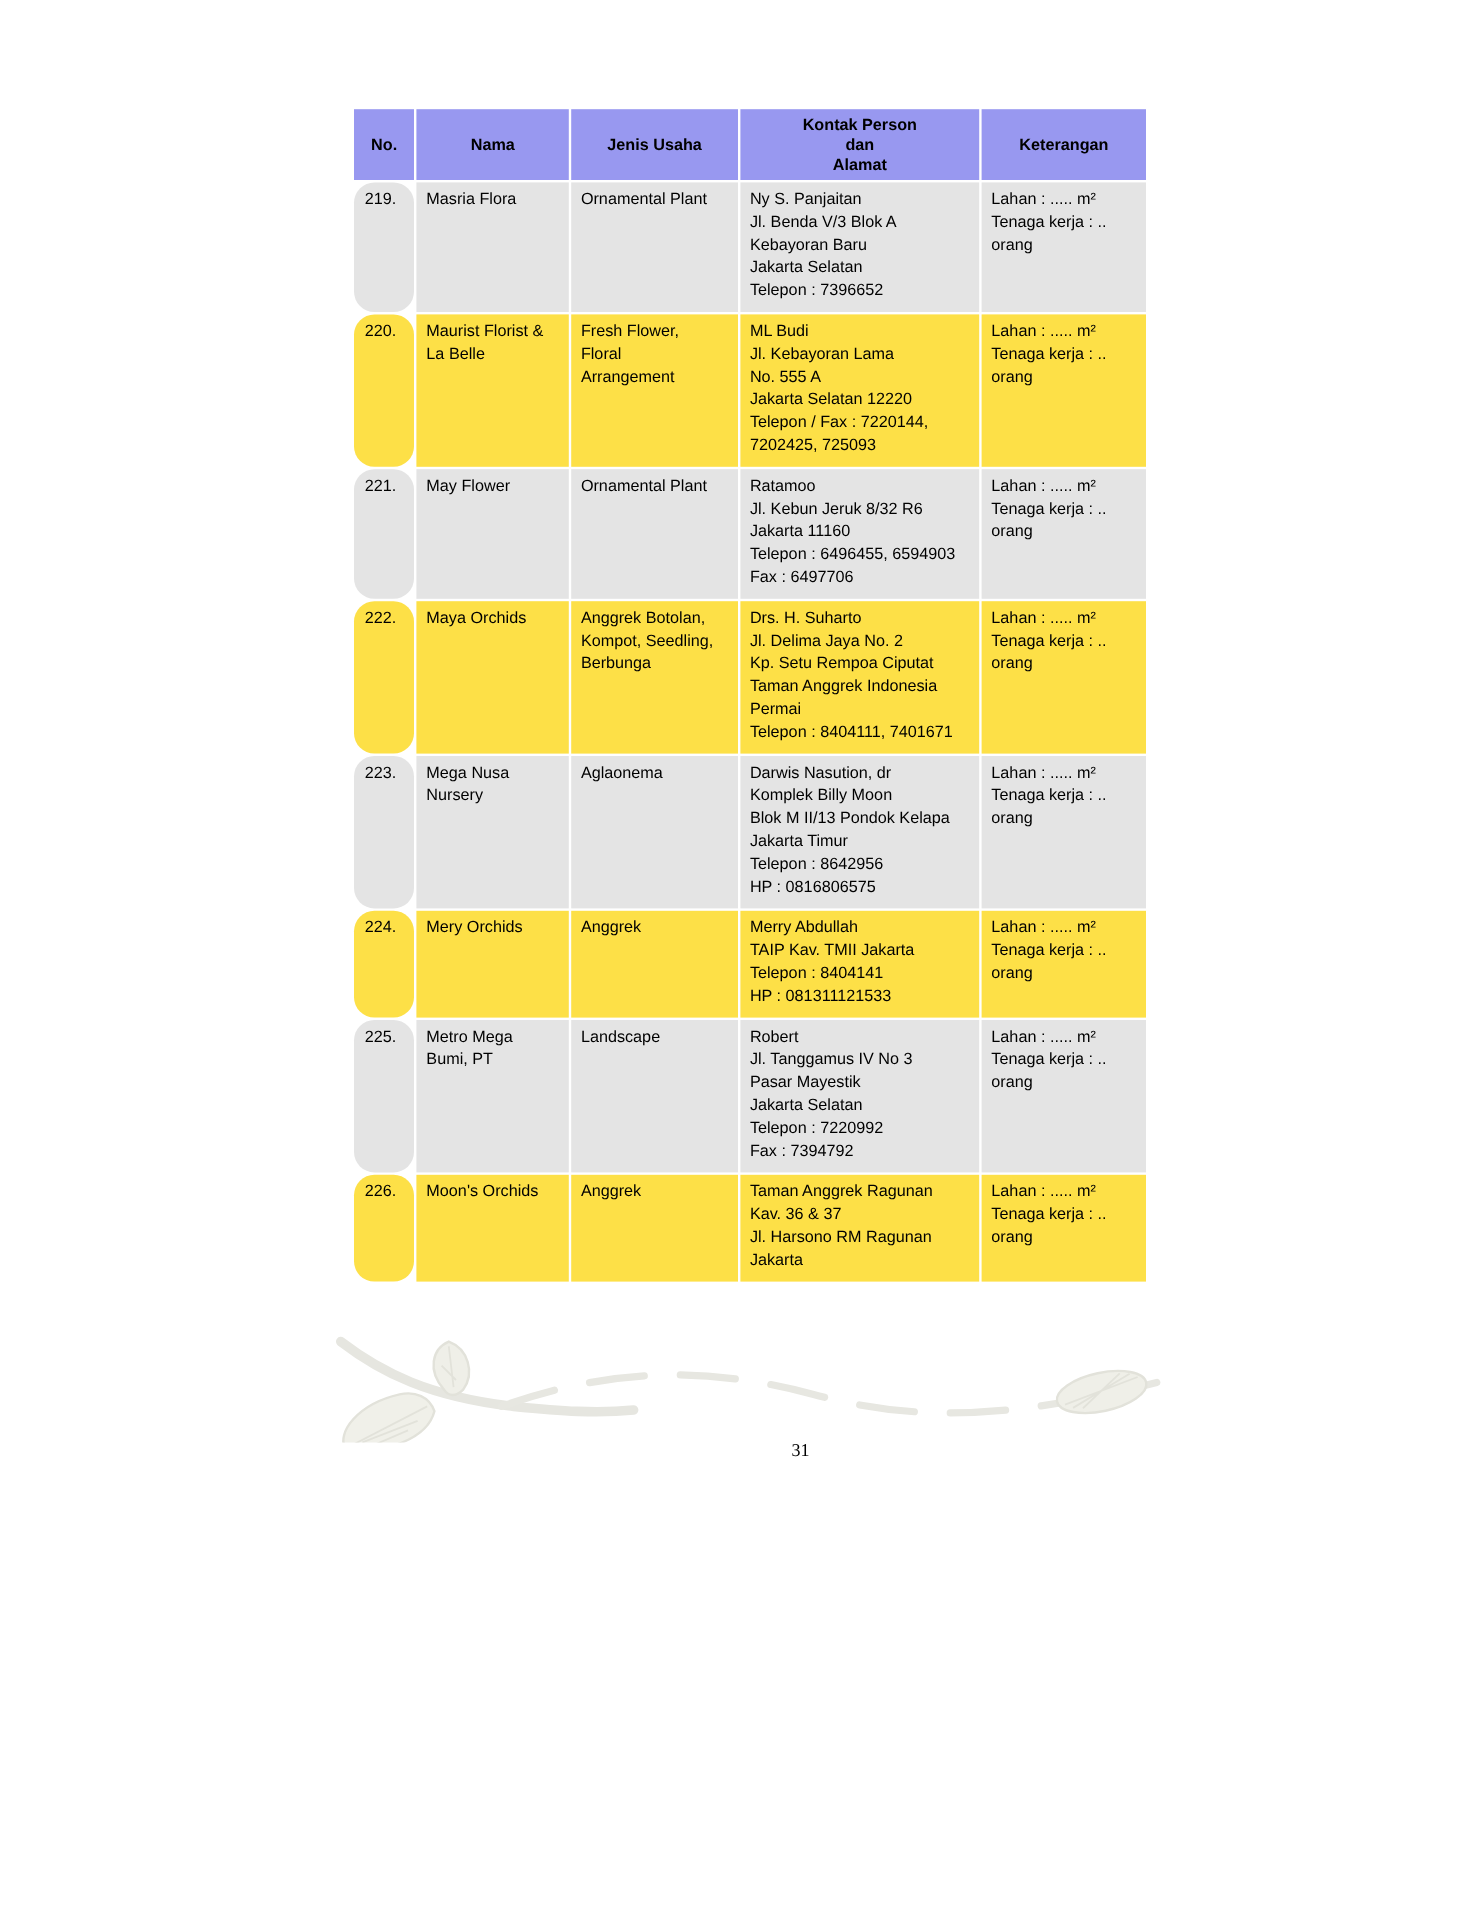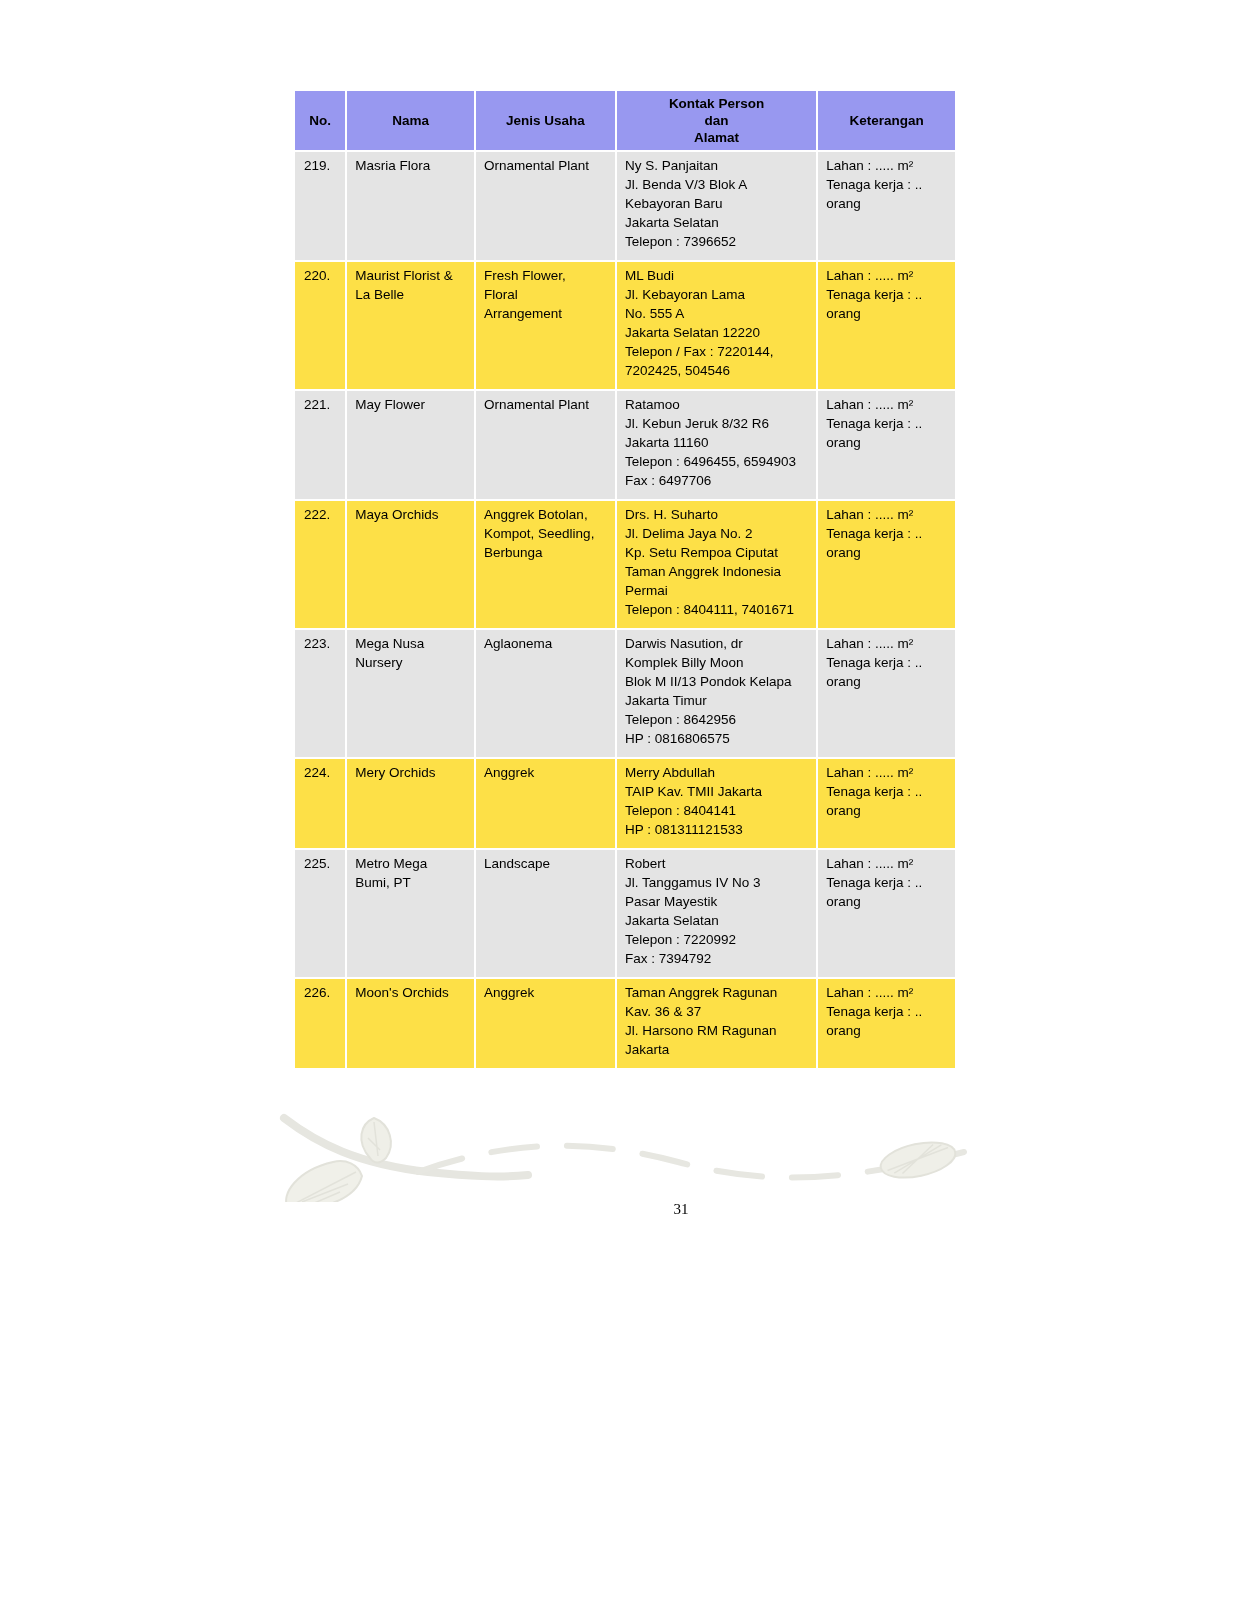--- a/index.html
+++ b/index.html
@@ -38,32 +38,32 @@
     margin-left: 20px;
   }
   .dir-table td {
     background: #fde047;
     vertical-align: top;
     text-align: left;
     padding: 4px 6px 9px 8px;
     line-height: 19px;
     white-space: pre-line;
   }
-  .dir-table td.td-no { padding-left: 9px; }
+  .dir-table td.td-no { padding-left: 9px; border-radius: 17px; }
   .dir-table tr.stripe td { background: var(--stripe-bg, #e4e4e4); }
   .vine-decoration {
     position: absolute;
     left: 278px;
     top: 1112px;
     width: 690px;
     height: 90px;
   }
   .page-number {
     position: absolute;
-    left: 666px;
+    left: 652px;
     top: 1201px;
     width: 30px;
     text-align: center;
     font-family: "Liberation Serif", serif;
     font-size: 15px;
     color: #000000;
   }
 </style>
 </head>
 <body>
@@ -108,21 +108,21 @@
           <td>Maurist Florist &amp;
 La Belle</td>
           <td>Fresh Flower,
 Floral
 Arrangement</td>
           <td>ML Budi
 Jl. Kebayoran Lama
 No. 555 A
 Jakarta Selatan 12220
 Telepon / Fax : 7220144,
-7202425, 504546</td>
+7202425, 725093</td>
           <td>Lahan : ..... m²
 Tenaga kerja : ..
 orang</td>
         </tr>
         <tr class="stripe">
           <td class="td-no">221.</td>
           <td>May Flower</td>
           <td>Ornamental Plant</td>
           <td>Ratamoo
 Jl. Kebun Jeruk 8/32 R6

